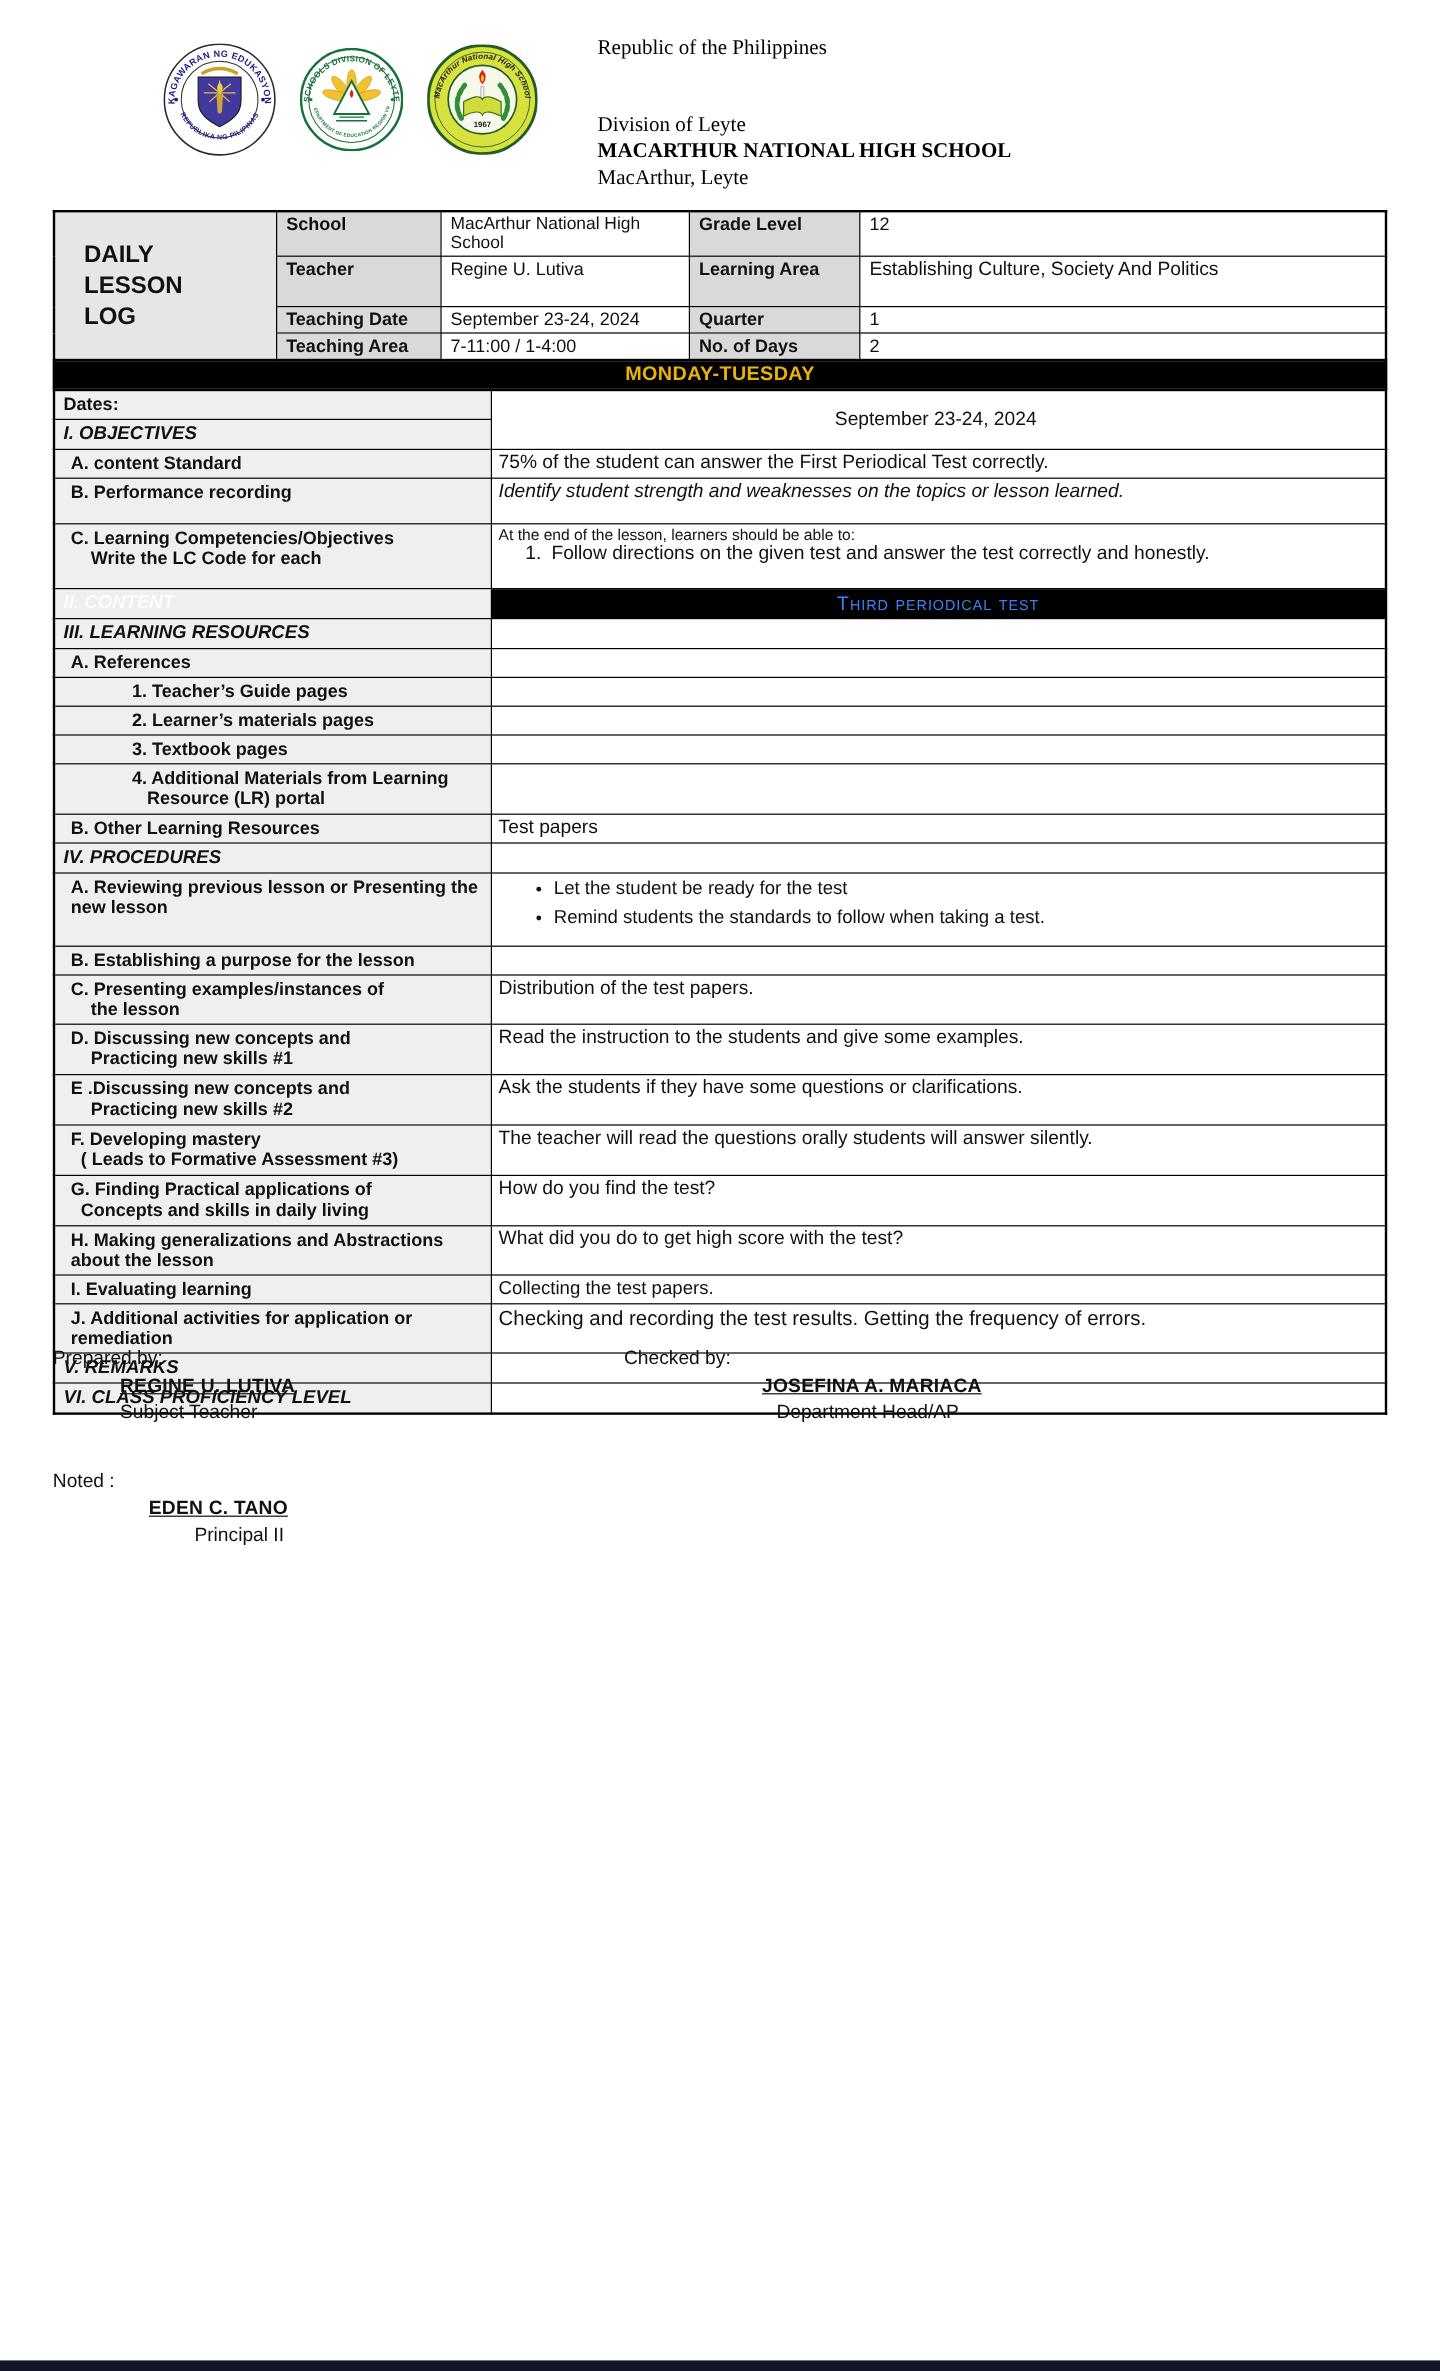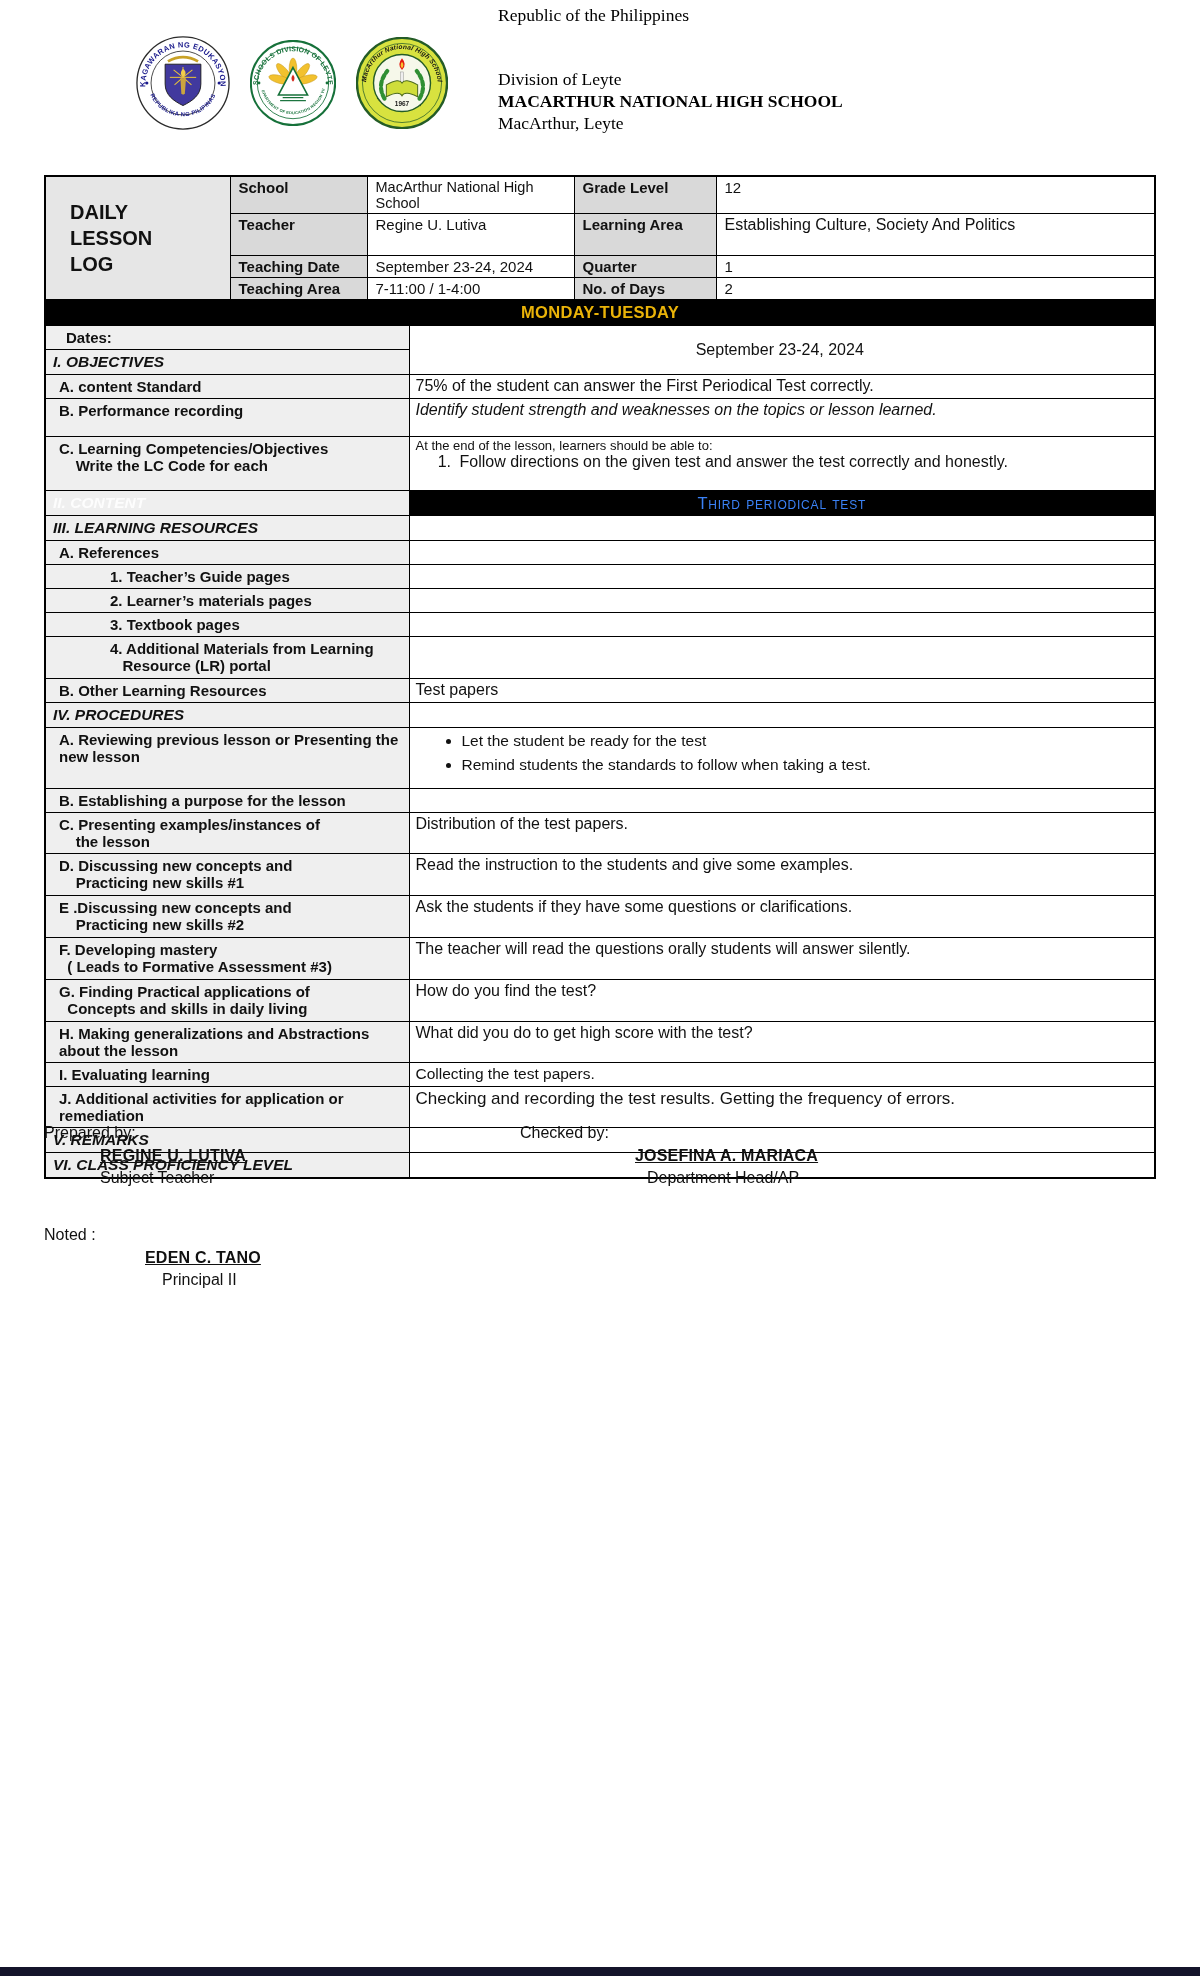--- a/index.html
+++ b/index.html
@@ -8,21 +8,21 @@
     width:1200px; height:1976px; margin:0 auto; position:relative;
     background:#ffffff; color:#111;
     font-family:"Liberation Sans", sans-serif;
     overflow:hidden;
   }
   
   .seals { position:absolute; left:136px; top:36px; display:flex; align-items:center; gap:20px; }
   .seal  { display:block; }
   .ring  { font-family:"Liberation Sans",sans-serif; font-weight:bold; }
   .head-text {
-    position:absolute; left:498px; top:4px;
+    position:absolute; left:498px; top:28px;
     font-family:"Liberation Serif", serif; font-size:17.5px; line-height:22px; color:#000;
   }
   .head-text .gap { height:42px; }
   .head-bold { font-weight:bold; }
   
   .doc { position:absolute; left:44px; top:175px; width:1112px; }
   table { border-collapse:collapse; table-layout:fixed; width:1112px; }
   td { border:1.6px solid #000; vertical-align:top; overflow:hidden; }
   .t-head { border:2.2px solid #000; }
   .t-body { border:2.2px solid #000; }
@@ -61,21 +61,21 @@
   .footer { position:absolute; left:44px; top:1123px; width:1112px; font-size:16px; line-height:19px; }
   .sig-row { display:flex;gap:30px; }
   .sig-left { width:446px; }
   .sig-right { flex:1; }
   .sig-name { font-weight:bold; text-decoration:underline; margin-top:4px; letter-spacing:.2px; }
   .sig-title { margin-top:3px; }
   .ind56 { margin-left:56px; }
   .ind115 { margin-left:115px; }
   .ind127 { margin-left:127px; }
   .noted { margin-top:38px; }
-  .ind106 { margin-left:101px; }
+  .ind106 { margin-left:80px; }
   .ind118 { margin-left:118px; }
   .bottom-strip { position:absolute; left:0; bottom:0; width:100%; height:9px; background:#14142a; }
 </style>
 </head>
 <body>
 
 <div class="page">
 
   <div class="seals">
 
@@ -217,21 +217,21 @@
     <div class="day-banner">MONDAY-TUESDAY</div>
 
     <table class="t-body">
       <colgroup>
           <col style="width:364px">
           <col>
         </colgroup>
 
       <tbody>
           <tr style="height:22px">
-        <td class="lbl" style="padding-left:20px">Dates:</td>
+        <td class="lbl" style="padding-left:7px">Dates:</td>
         <td class="val dates-cell" rowspan="2">September 23-24, 2024</td>
       </tr>
       <tr style="height:24px">
         <td class="sec">I. OBJECTIVES</td>
       </tr>
 
       <tr style="height:22px">
         <td class="lbl">A. content Standard</td>
         <td class="val val-just">75% of the student can answer the First Periodical Test correctly.</td>
       </tr>

